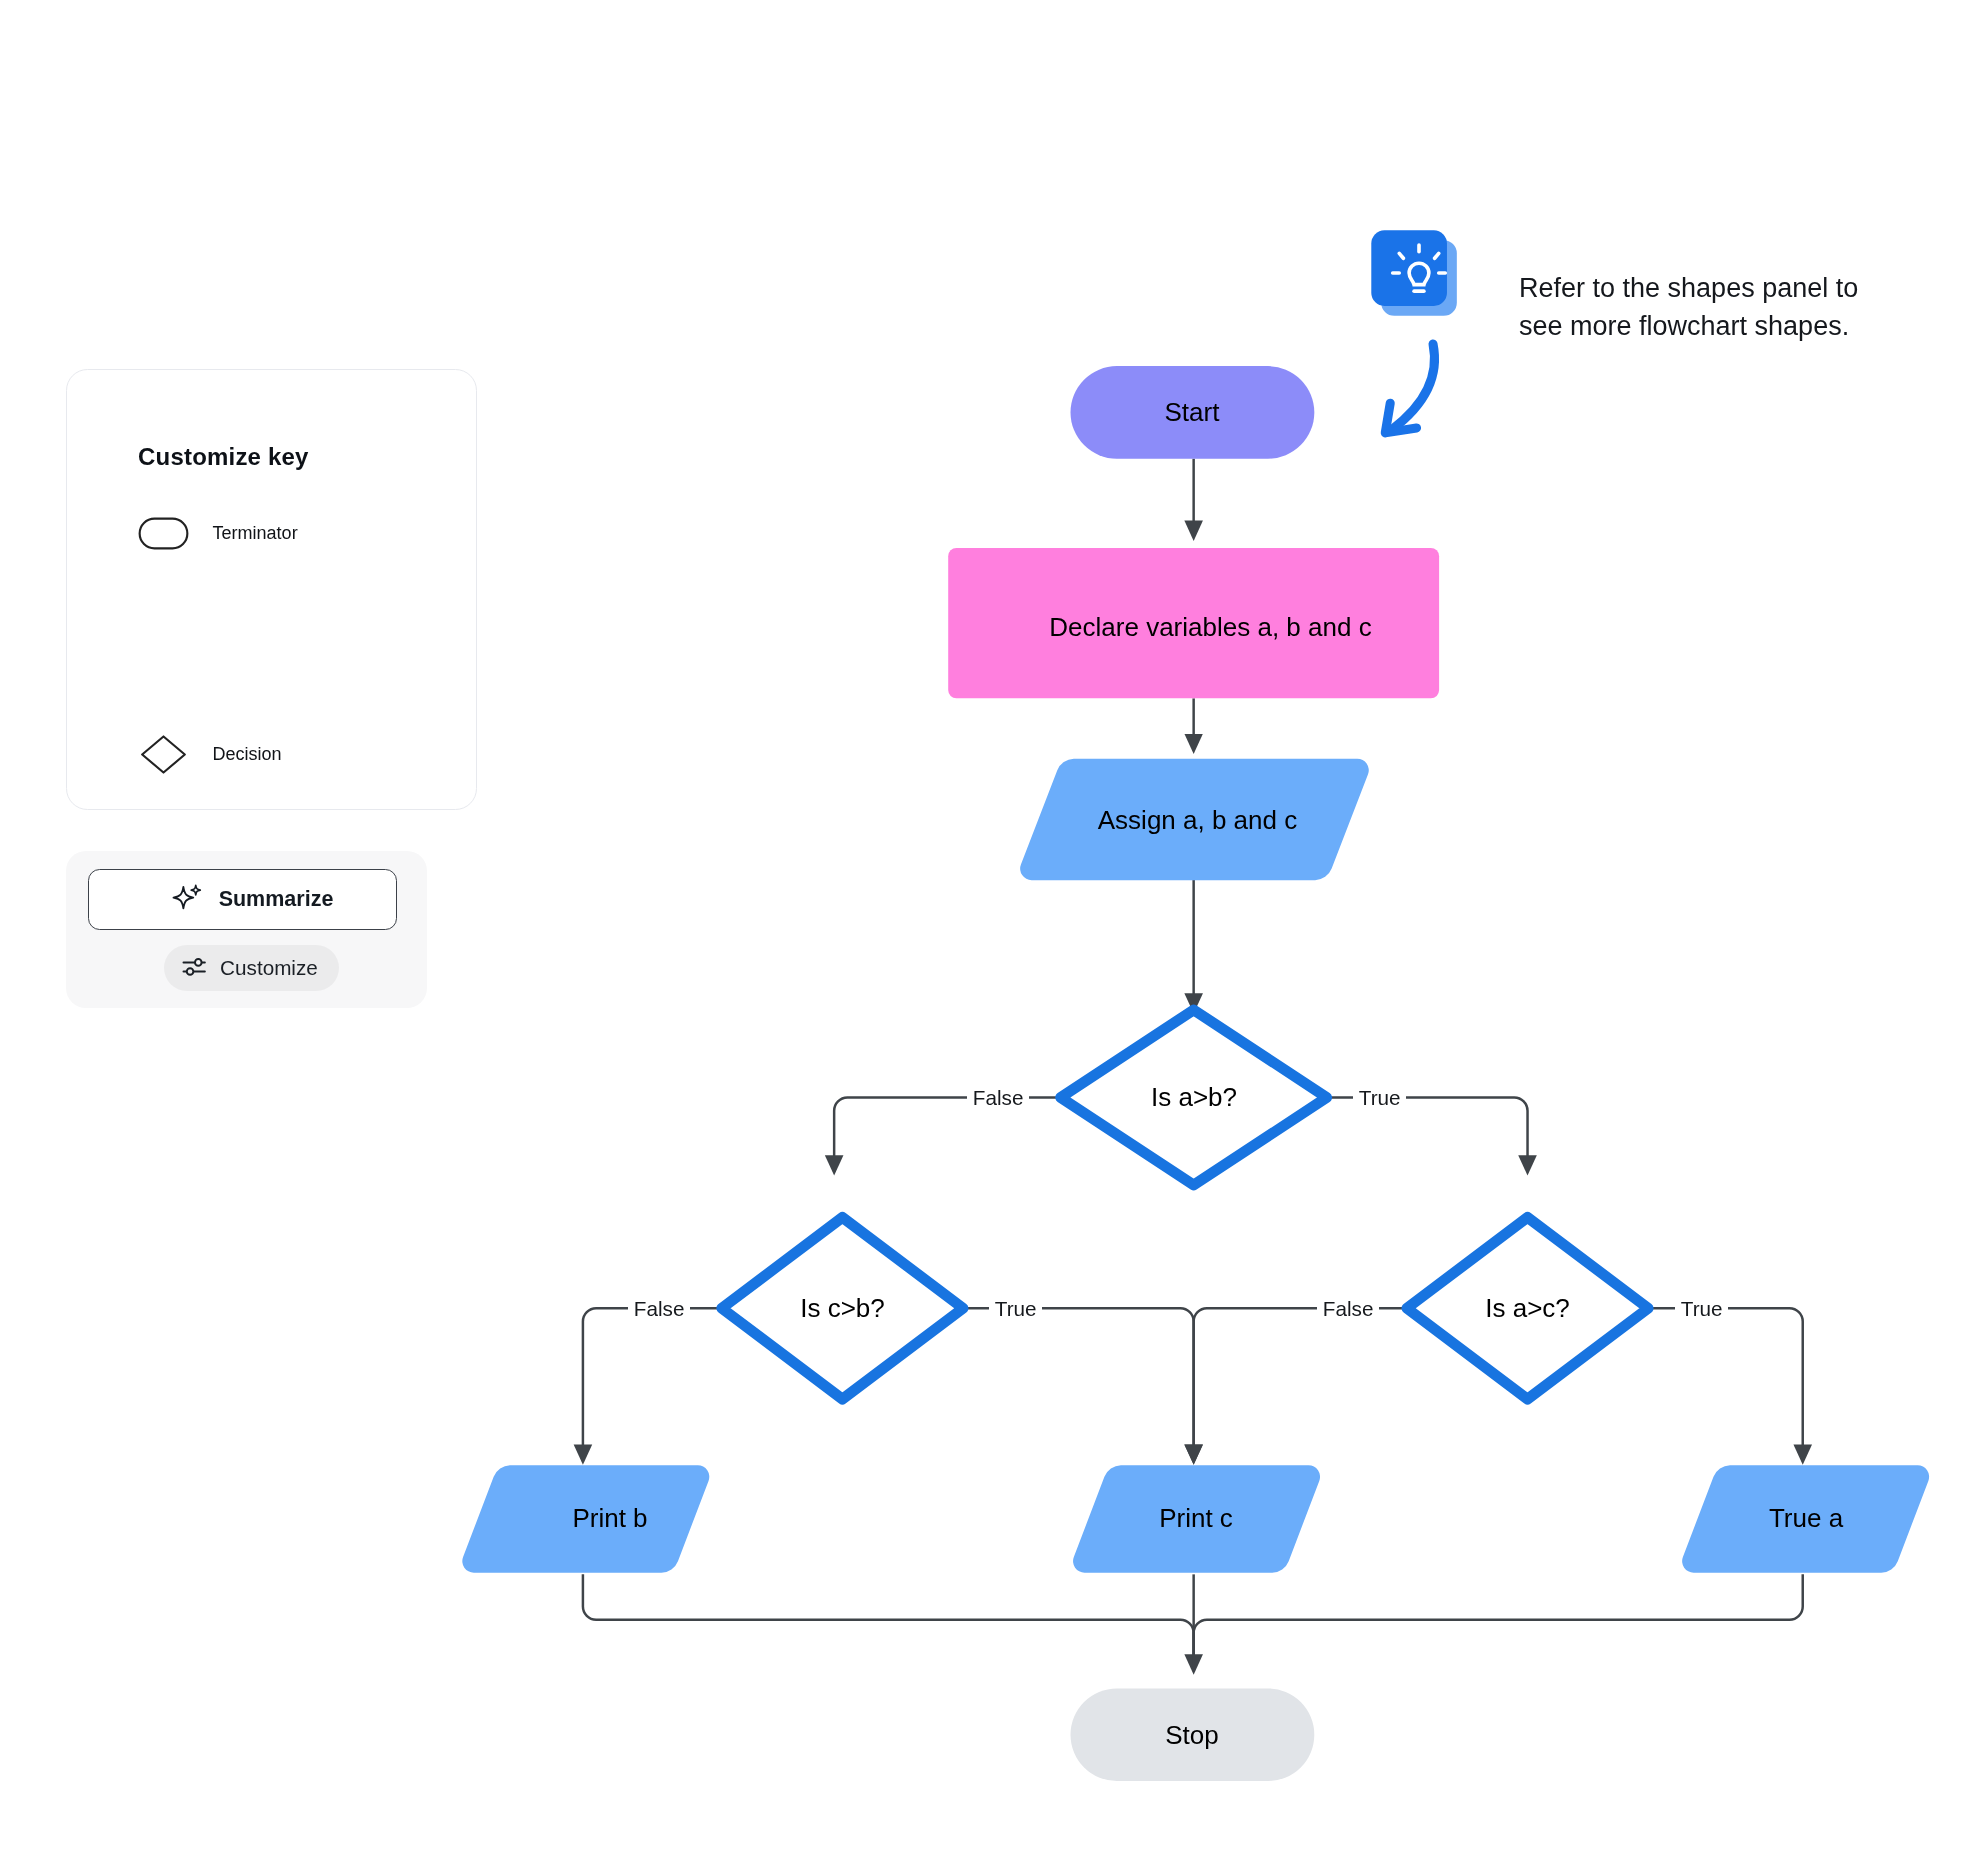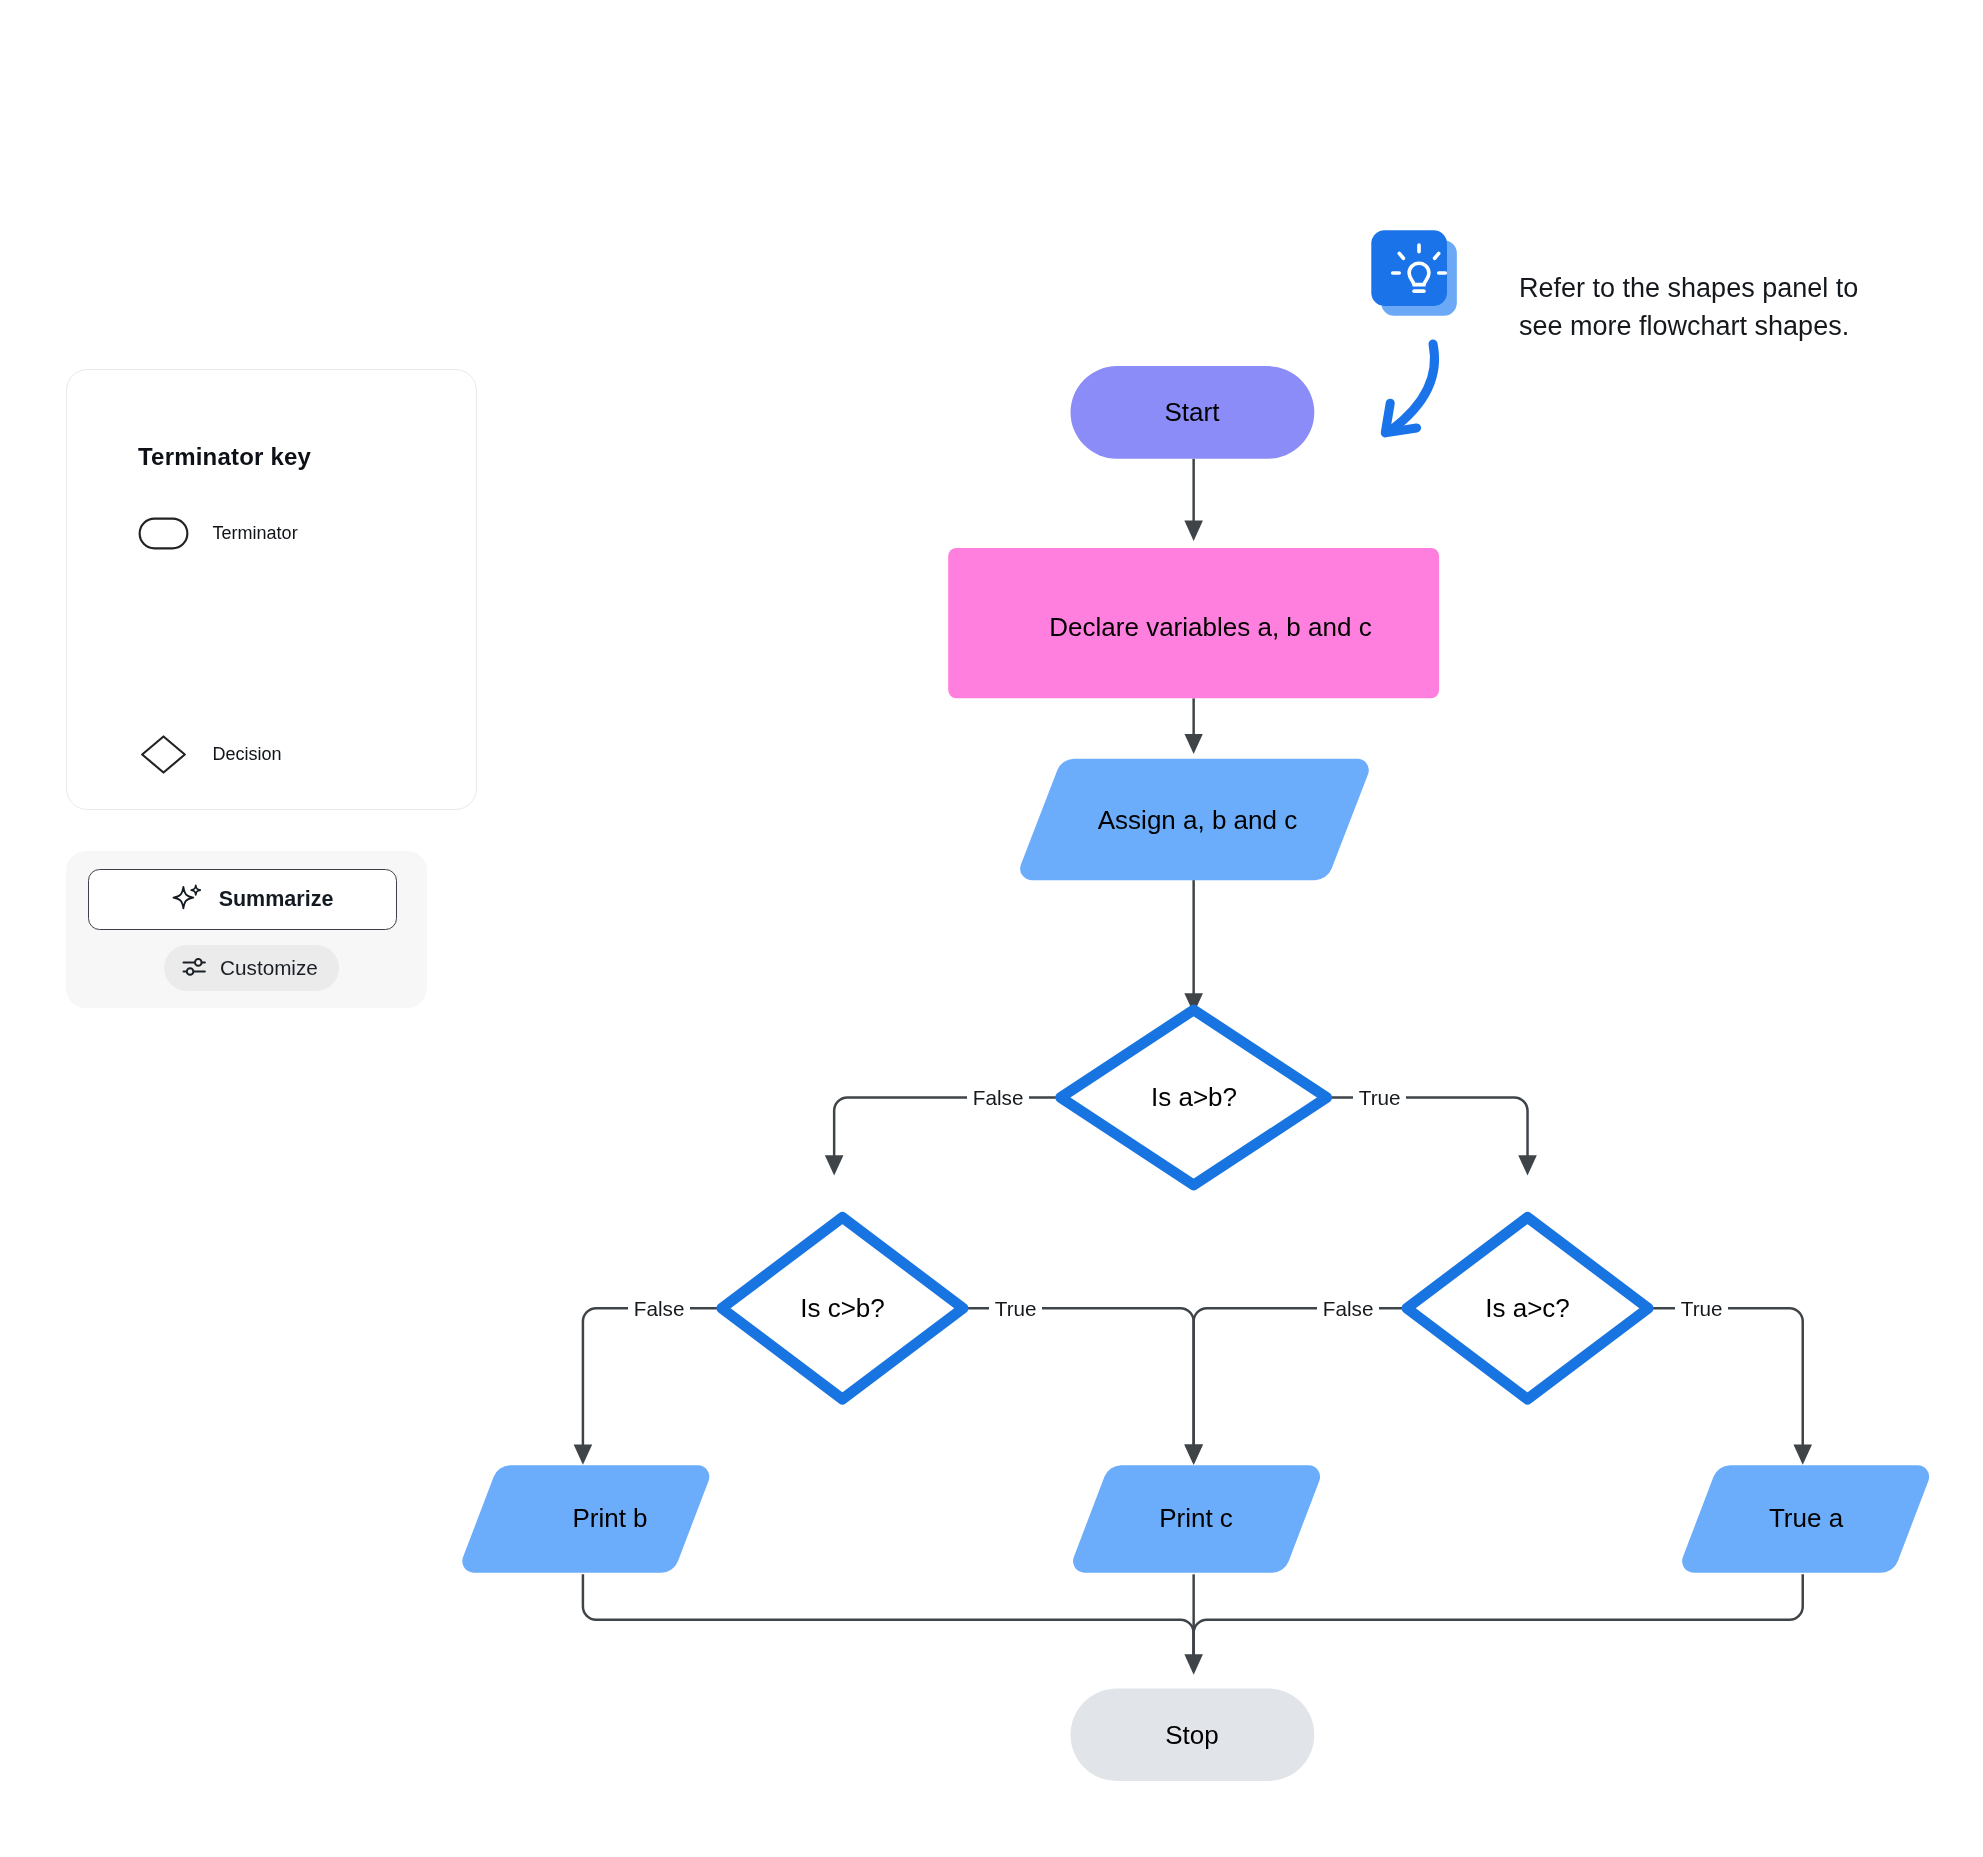--- a/index.html
+++ b/index.html
@@ -94,21 +94,21 @@
     font-size: 20.7px; color: #16191d;
     background: #ffffff; padding: 0 5.8px;
     display: flex; align-items: center; justify-content: center;
     white-space: nowrap;
   }
 </style>
 </head>
 <body>
 
 <div id="legend-panel">
-  <div id="legend-title">Terminator key</div>
+  <div id="legend-title">Customize key</div>
 
   <div class="legend-row" style="top:138px">
     <span class="glyph">
       <svg width="51" height="33" viewBox="0 0 62 40">
           <rect x="2" y="2" width="58" height="36" rx="18" ry="18" fill="none" stroke="#222" stroke-width="2.6"></rect>
         </svg>
     </span>
     <span class="lbl">Terminator</span>
   </div>
 

